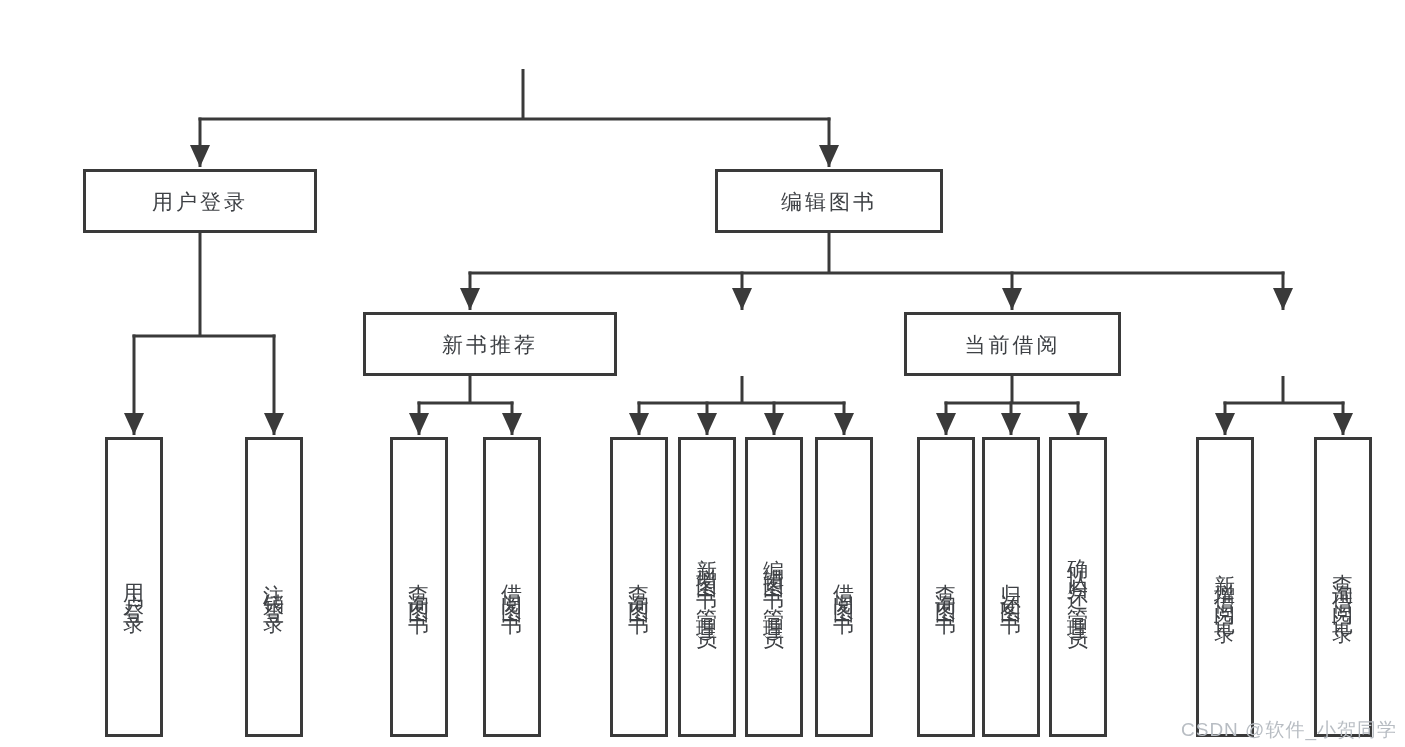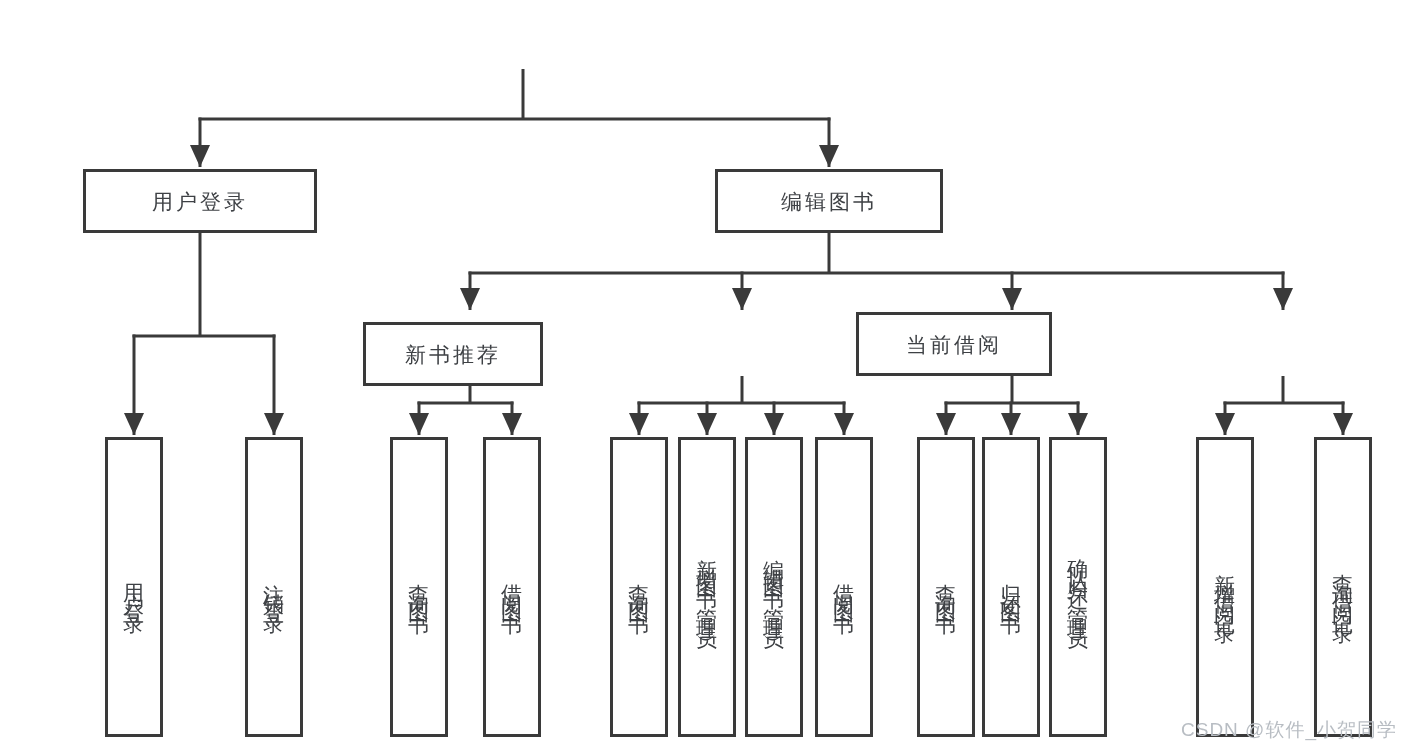--- a/index.html
+++ b/index.html
@@ -84,24 +84,24 @@
   </svg>
 
 
   <div class="node h" style="left:83px;top:169px;width:234px;height:64px">
     <span>用户登录</span>
   </div>
   <div class="node h" style="left:715px;top:169px;width:228px;height:64px">
     <span>编辑图书</span>
   </div>
 
-  <div class="node h" style="left:363px;top:322px;width:180px;height:64px">
+  <div class="node h" style="left:363px;top:312px;width:254px;height:64px">
     <span>新书推荐</span>
   </div>
-  <div class="node h" style="left:856px;top:312px;width:196px;height:64px">
+  <div class="node h" style="left:904px;top:312px;width:217px;height:64px">
     <span>当前借阅</span>
   </div>
 
   <div class="node v" style="left:105px;top:437px;width:58px;height:300px">
     <span>用户登录</span>
   </div>
   <div class="node v" style="left:245px;top:437px;width:58px;height:300px">
     <span>注销登录</span>
   </div>
 

